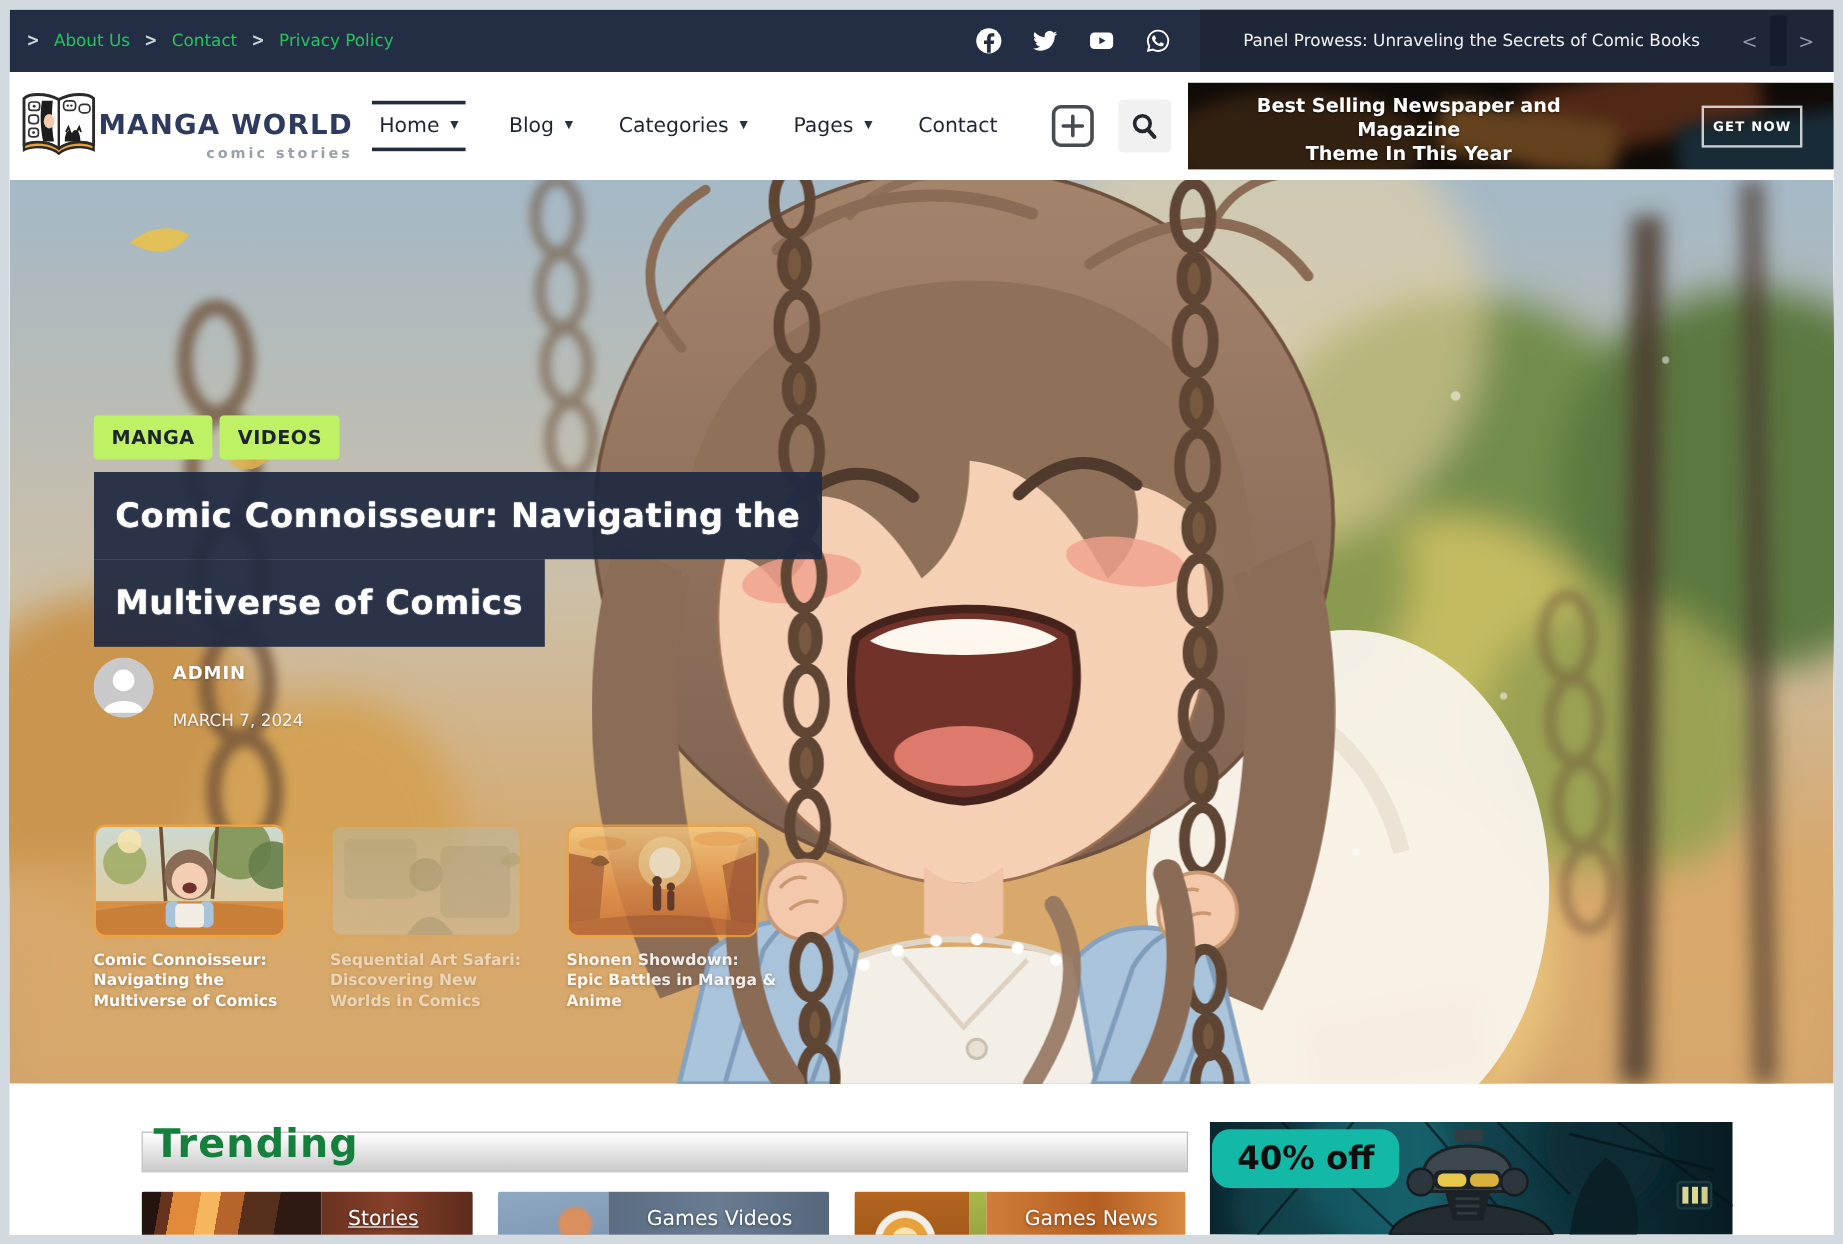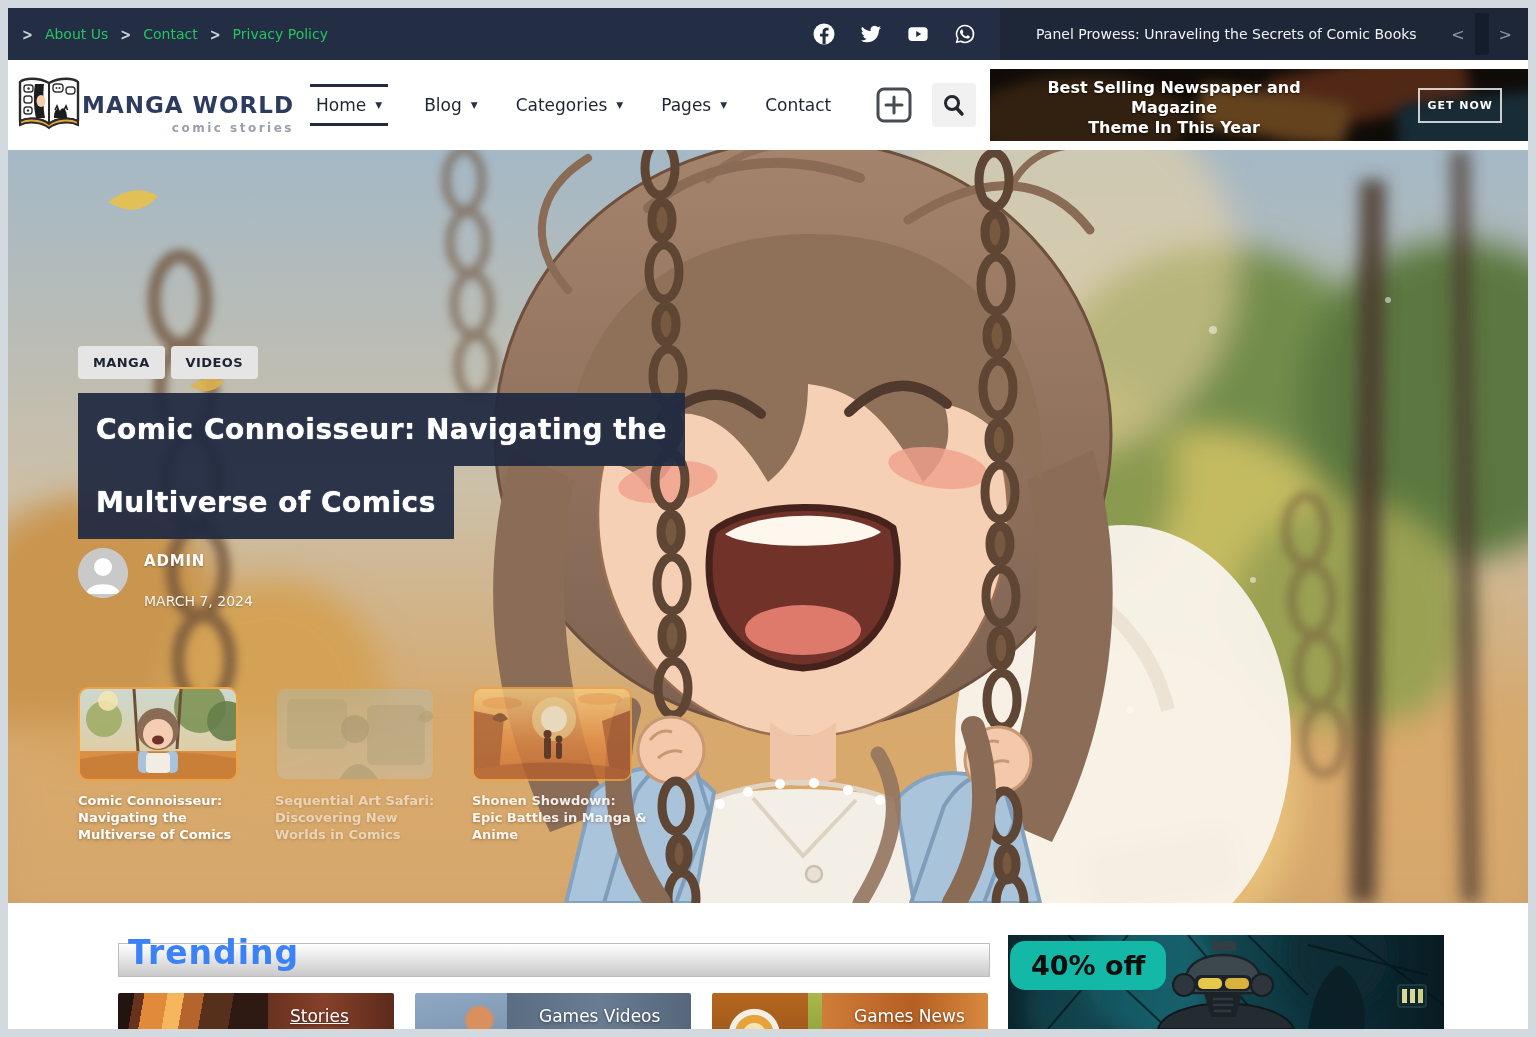--- a/index.html
+++ b/index.html
@@ -46,21 +46,21 @@
   .header-ad .shade { position:absolute; inset:0; background:rgba(8,5,3,.5); }
   .ad-copy { position:absolute; left:24px; top:9px; width:320px; text-align:center; color:#fff; }
   .ad-line { font-size:16px; font-weight:bold; line-height:1.25; text-shadow:0 1px 2px rgba(0,0,0,.6); }
   .ad-tagline { font-family:"DejaVu Serif","Liberation Serif",serif; font-style:italic; font-size:13px; color:#4fd6c6; margin-top:2px; }
   .ad-cta { position:absolute; right:26px; top:19px; border:2px solid rgba(235,235,235,.85); color:#fff; font-size:11px; font-weight:bold; letter-spacing:1px; padding:9px 7px; background:none; cursor:pointer; font-family:inherit; }
 
   
   .hero { height:753px; position:relative; overflow:hidden; flex:none; }
   .hero-art { position:absolute; inset:0; width:100%; height:100%; }
   .badges { position:absolute; left:70px; top:196px; display:flex; gap:6px; }
-  .badge { background:#e5e5e5; color:#1d2330; font-size:13px; font-weight:bold; letter-spacing:.4px; padding:9px 15px; border-radius:4px; cursor:pointer; }
+  .badge { background:#bef264; color:#1d2330; font-size:16px; font-weight:bold; letter-spacing:.4px; padding:9px 15px; border-radius:4px; cursor:pointer; }
   .hero-title { position:absolute; left:70px; top:243px; color:#fff; font-size:28px; letter-spacing:.5px; cursor:pointer; }
   .title-line { display:table; background:rgba(33,42,66,.94); padding:20px 18px; white-space:nowrap; text-shadow:0 0 1px #fff; }
   .hero-meta { position:absolute; left:70px; top:398px; display:flex; gap:16px; }
   .avatar { width:50px; height:50px; border-radius:50%; background:#c9c9c9; overflow:hidden; flex:none; }
   .meta-name { font-size:15px; font-weight:bold; color:#fff; letter-spacing:.8px; margin-top:4px; cursor:pointer; text-shadow:0 1px 2px rgba(0,0,0,.3); }
   .meta-date { font-size:14px; color:#f4f4f4; margin-top:23px; text-shadow:0 1px 2px rgba(0,0,0,.3); }
   .hero-slides { position:absolute; left:70px; top:537px; display:flex; gap:21px; }
   .slide { width:176px; cursor:pointer; }
   .slide-thumb { width:160px; height:94px; border:2px solid #efa23f; border-radius:10px; overflow:hidden; }
   .slide-thumb svg { display:block; }
@@ -68,21 +68,21 @@
   .s2 .slide-thumb { opacity:.8; }
   .s2 .slide-caption { opacity:.88; }
   .s3 .slide-thumb { opacity:.45; border-color:rgba(239,162,63,.5); }
   .s3 .slide-caption { opacity:.5; }
 
   
   .lower { flex:1; background:#fff; display:flex; padding:26px 0 0 110px; }
   .trend-col { width:872px; flex:none; }
   .trend-head { position:relative; height:48px; }
   .trend-bar { position:absolute; left:0; right:0; bottom:0; height:34px; background:linear-gradient(#ffffff,#c9c9c9); border:1px solid #bcbcbc; }
-  .trend-title { position:relative; font-size:33px; color:#3b82f6; padding-left:10px; letter-spacing:1px; line-height:48px; }
+  .trend-title { position:relative; font-size:33px; color:#15803d; padding-left:10px; letter-spacing:1px; line-height:48px; }
   .cat-row { display:flex; gap:21px; margin-top:16px; }
   .cat-card { width:276px; height:90px; position:relative; overflow:hidden; border-radius:2px; cursor:pointer; flex:none; }
   .cat-img { position:absolute; left:0; top:0; bottom:0; }
   .cat-rest { position:absolute; top:0; bottom:0; right:0; }
   .cat-label { position:absolute; top:13px; font-size:17px; color:#fff; text-shadow:0 1px 3px rgba(0,0,0,.45); }
   .img-stories { width:150px; background:
       linear-gradient(100deg,#241410 0 10%,#67331c 10% 16%,#e08a3a 16% 30%,#f5b65e 30% 40%,#b5652c 40% 52%,#57301c 52% 70%,#2e1a12 70%); }
   .rest-stories { left:150px; background:linear-gradient(90deg,#69321f,#86402a 45%,#5c2b1b); }
   .lbl-stories { left:172px;text-decoration:underline; }
   .img-videos { width:92px; background:

